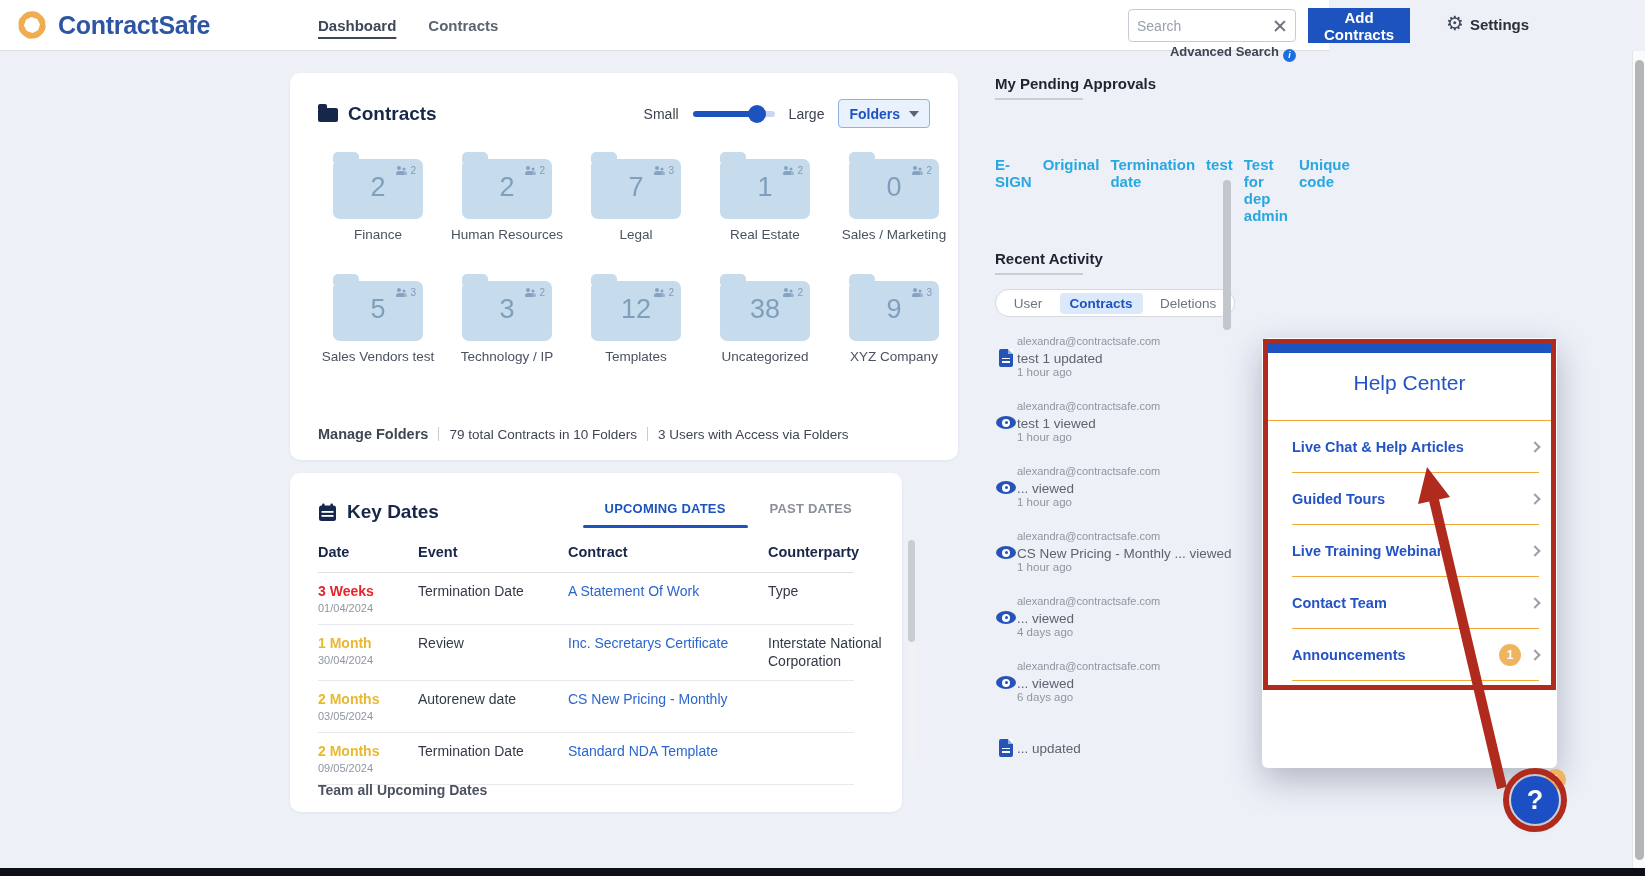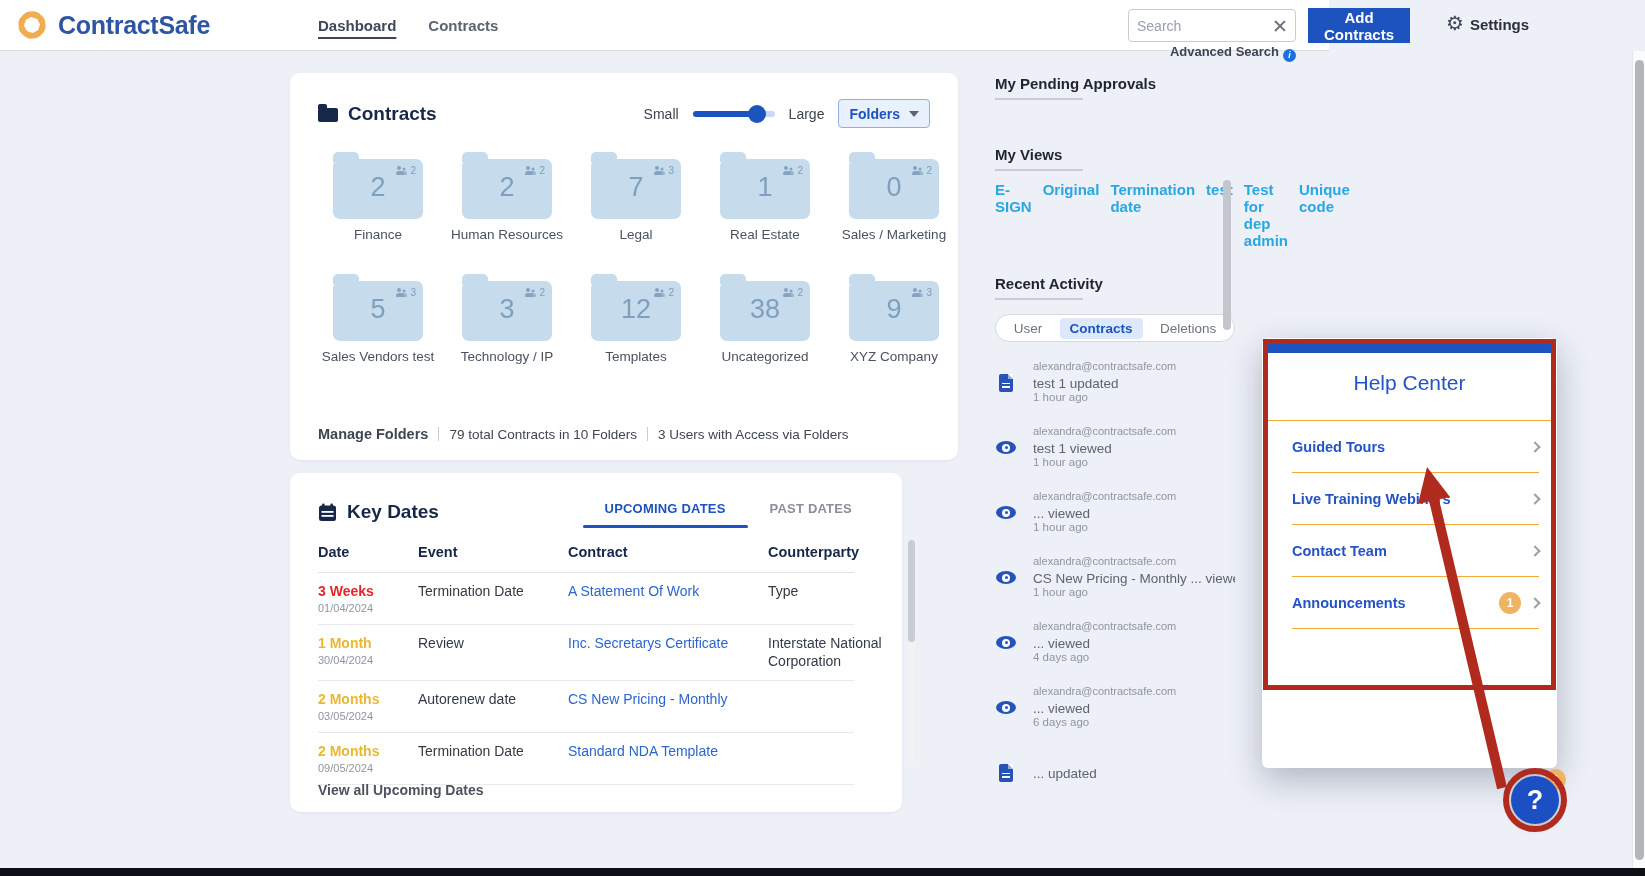--- a/index.html
+++ b/index.html
@@ -80,21 +80,21 @@
   
   .sidebar { position:absolute; left:995px; top:75px; width:240px; z-index:5; }
   .side-h { font-size:15px; font-weight:bold; color:#1f2430; padding-bottom:8px; position:relative; margin-bottom:4px; }
   .side-h::after { content:""; position:absolute; left:0; bottom:0; width:88px; height:2.5px; background:#c9ccd2; }
   .views-list { margin-top:10px; display:flex; flex-direction:row; gap:11px; }
   .view-link { font-size:15px; font-weight:bold; color:#29a7e1; cursor:pointer; }
   .seg { margin-top:14px; height:28px; border:1px solid #d6d9df; border-radius:15px; background:#fff; display:flex; align-items:center; justify-content:space-around; padding:0 4px; }
   .seg-item { font-size:13.5px; color:#6d737d; padding:3px 10px; border-radius:4px; cursor:pointer; white-space:nowrap; }
   .seg-item.active { background:#dce9fb; color:#1d53be; font-weight:bold; }
   .act-list { margin-top:18px; display:flex; flex-direction:column; gap:22px; }
-  .act-item { display:flex; gap:16px; cursor:pointer; }
+  .act-item { display:flex; cursor:pointer; }
   .act-icon-cell { width:22px; padding-top:14px; display:flex; justify-content:center; }
   .act-text { flex:1; overflow:hidden; }
   .act-email { font-size:11px; color:#8f95a0; white-space:nowrap; overflow:hidden; min-height:13px; }
   .act-action { font-size:13.5px; color:#5d6470; margin-top:3px; white-space:nowrap; overflow:hidden; }
   .act-time { font-size:11.5px; color:#8f95a0; margin-top:0; }
   .gi { display:inline-block; position:relative; }
   .gi-document { width:14px; height:18px; background:#2553b8; border-radius:2px; }
   .gi-document::before { content:""; position:absolute; top:0; right:0; border-style:solid; border-width:0 5px 5px 0; border-color:#fff #fff #8fb0e0 transparent; }
   .gi-document::after { content:""; position:absolute; left:3px; right:3px; top:9px; height:6px; background:repeating-linear-gradient(to bottom,#fff 0 1.4px,transparent 1.4px 3.2px); }
   .gi-eye { width:20px; height:13px; background:#2553b8; border-radius:50%; margin-top:2px; }
@@ -369,27 +369,26 @@
           
           
           
         </div>
       </div>
   </div>
 
   <div class="tbl-scroll">
       <div class="thumb"></div>
     </div>
-  <div class="kd-footer">View all Upcoming Dates</div>
+  <div class="kd-footer">Team all Upcoming Dates</div>
 </div>
 
 <div class="sidebar">
   <div class="side-h">My Pending Approvals</div>
   <div style="height:42px;"></div>
-  <div class="side-h">My Views</div>
   <div class="views-list">
 
   <span class="view-link">E-SIGN</span>
       <span class="view-link">Original</span>
       <span class="view-link">Termination date</span>
       <span class="view-link">test</span>
       <span class="view-link">Test for dep admin</span>
       <span class="view-link">Unique code</span>
     </div>
   <div style="height:26px;"></div>
@@ -481,20 +480,25 @@
     </div>
 </div>
 <div class="side-scroll"></div>
 
 <div class="help-panel">
   <div class="help-bluebar"></div>
   <div class="help-title">Help Center</div>
   <div class="help-title-div"></div>
   <div class="help-items">
 
+      <div class="help-item">
+        <span class="help-label">Live Chat &amp; Help Articles</span>
+        <span class="help-badge" style="visibility: hidden;"></span>
+        <span class="chev"></span>
+      </div>
 
       <div class="help-item">
         <span class="help-label">Guided Tours</span>
         <span class="help-badge" style="visibility: hidden;"></span>
         <span class="chev"></span>
       </div>
 
       <div class="help-item">
         <span class="help-label">Live Training Webinars</span>
         <span class="help-badge" style="visibility: hidden;"></span>

